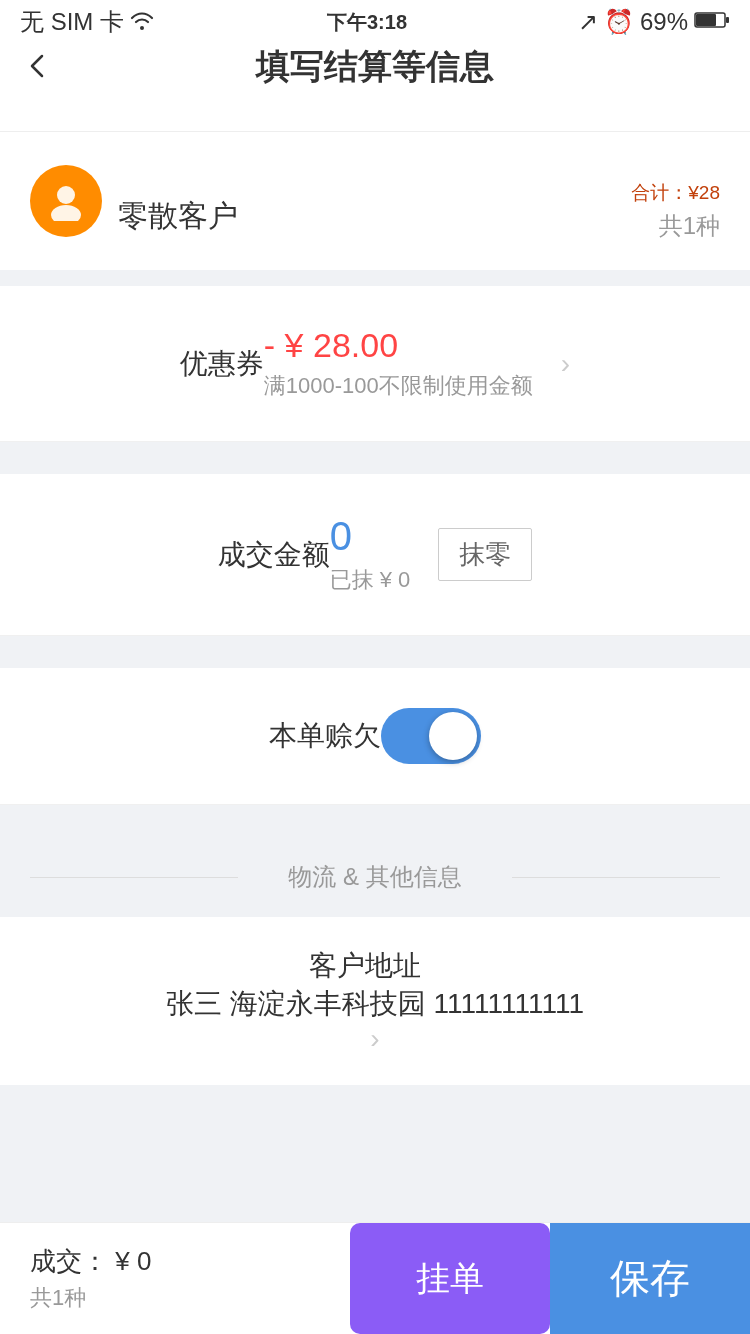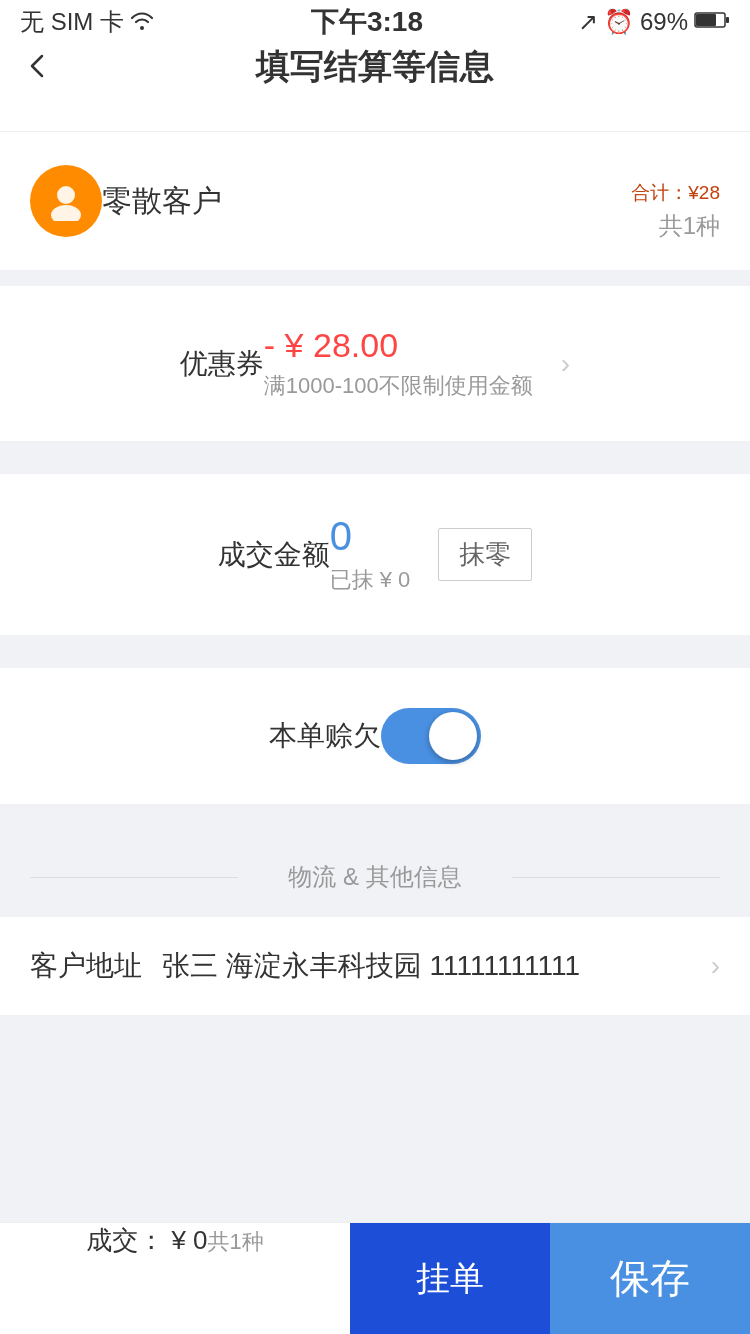--- a/index.html
+++ b/index.html
@@ -19,21 +19,21 @@
       height: 44px;
       background: #fff;
       display: flex;
       align-items: center;
       justify-content: space-between;
       padding: 0 20px;
       font-size: 24px;
       font-weight: 500;
     }
     .status-left { display: flex; align-items: center; gap: 4px; }
-    .status-center { font-size: 28px; font-weight: 600; }
+    .status-center { font-size: 20px; font-weight: 600; }
     .status-right { display: flex; align-items: center; gap: 6px; font-size: 24px; }
 
     
     .nav-bar {
       height: 88px;
       background: #fff;
       display: flex;
       justify-content: center;
       position: relative;
       border-bottom: 1px solid #eee;
@@ -68,21 +68,22 @@
     .customer-row {
       background: #fff;
       padding: 28px 30px;
       display: flex;
       align-items: center;
       justify-content: space-between;
       margin-bottom: 16px;
     }
     .customer-left {
       display: flex;
-      align-items: center;
+      align-items: flex-end;
+      gap: 16px;
     }
     .avatar {
       width: 72px;
       height: 72px;
       border-radius: 50%;
       background: #ff8c00;
       display: flex;
       align-items: center;
       justify-content: center;
       color: #fff;
@@ -233,20 +234,21 @@
       color: #333;
     }
 
     
     .address-row {
       background: #fff;
       padding: 30px;
       display: flex;
       align-items: center;
       justify-content: center;
+      flex-direction: column;
     }
     .address-label {
       font-size: 28px;
       color: #333;
       flex-shrink: 0;
       margin-right: 20px;
     }
     .address-value {
       font-size: 28px;
       color: #333;
@@ -260,42 +262,44 @@
       left: 0;
       width: 750px;
       height: 112px;
       display: flex;
       background: #fff;
       border-top: 1px solid #eee;
     }
     .bottom-info {
       flex: 1;
       display: flex;
+      flex-direction: column;
       justify-content: center;
       padding: 0 30px;
     }
     .bottom-deal {
       font-size: 26px;
       color: #333;
     }
     .bottom-count {
       font-size: 22px;
       color: #999;
       margin-top: 4px;
     }
     .btn-hang {
       width: 200px;
-      background: #1d4ed8;
+      background: #8b5cf6;
       color: #fff;
       font-size: 34px;
       font-weight: 500;
       display: flex;
       align-items: center;
       justify-content: center;
       cursor: pointer;
+      border-radius: 10px;
     }
     .btn-save {
       width: 200px;
       background: #4a90e2;
       color: #fff;
       font-size: 40px;
       font-weight: 500;
       display: flex;
       align-items: center;
       justify-content: center;

